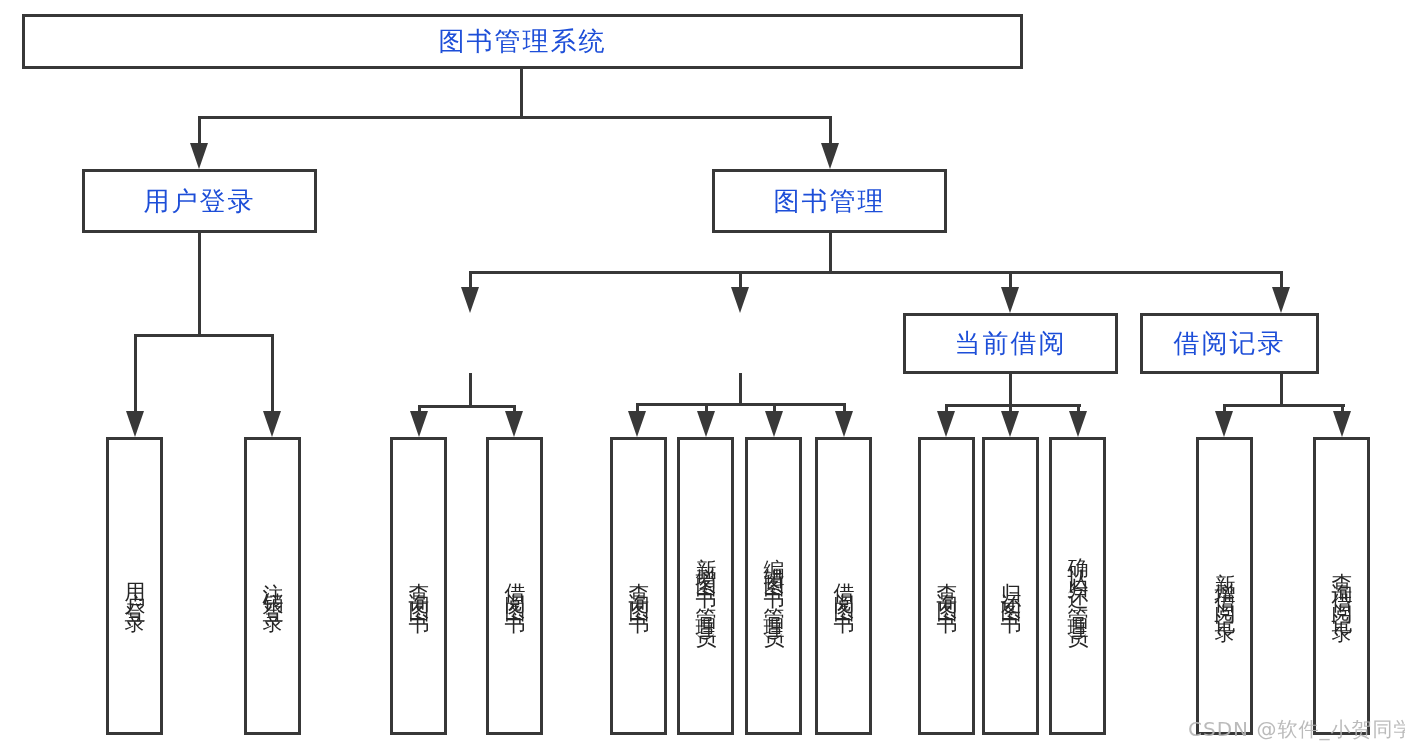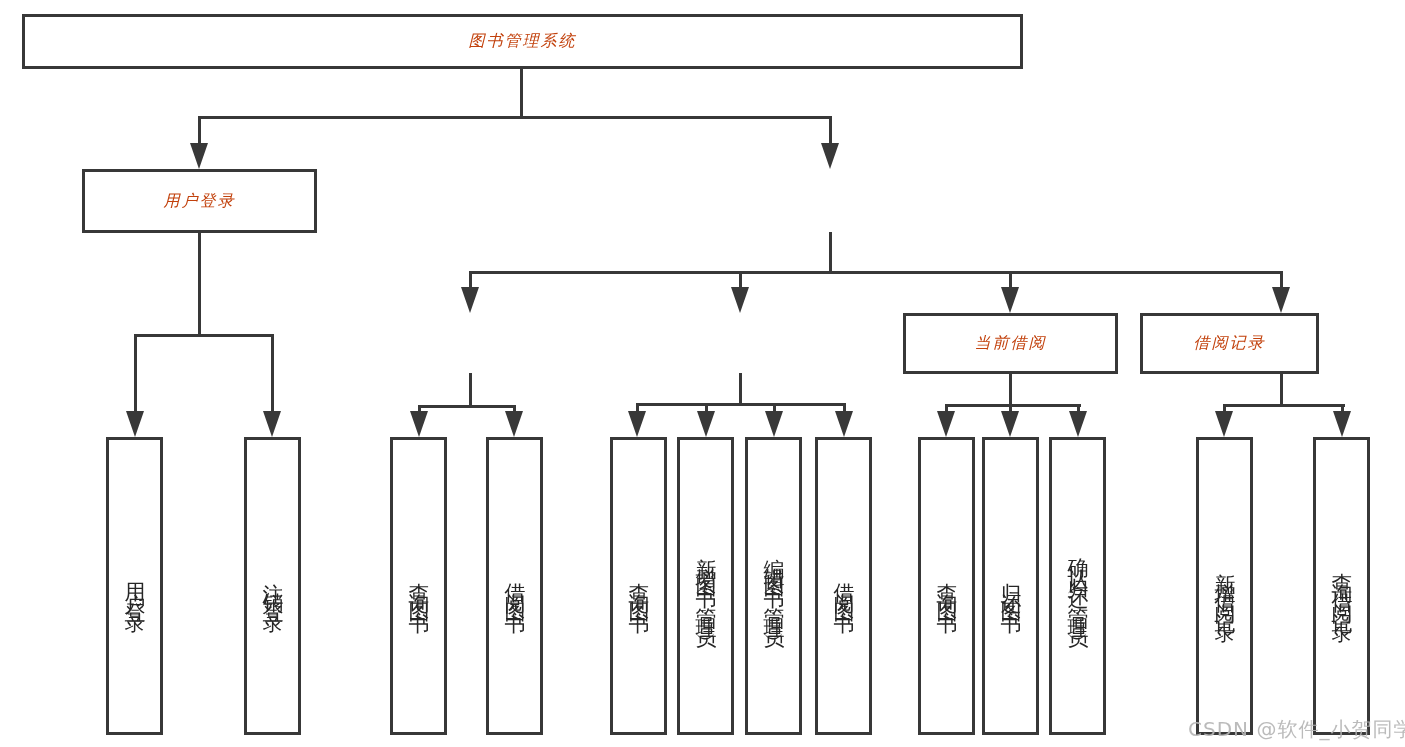--- a/index.html
+++ b/index.html
@@ -5,21 +5,21 @@
   html,body{margin:0;padding:0;background:#ffffff;}
   #canvas{
     position:relative;width:1405px;height:747px;background:#ffffff;overflow:hidden;
     font-family:"DejaVu Sans","Liberation Sans",sans-serif;color:#262626;
   }
   .box{
     position:absolute;box-sizing:border-box;background:#ffffff;
     border:3px solid #383838;display:flex;align-items:center;justify-content:center;
     z-index:2;
   }
-  .hlabel{font-size:16px;letter-spacing:2px;white-space:nowrap;color:#c2410c;font-style:italic;}
+  .hlabel{font-size:26px;letter-spacing:2px;white-space:nowrap;color:#1d4ed8;}
   .leaf{top:437px;width:57px;height:298px;}
   .vtext{
     writing-mode:vertical-rl;text-orientation:mixed;
     font-size:21px;letter-spacing:10px;line-height:1;color:#262626;white-space:nowrap;
   }
   .hl,.vl{position:absolute;background:#383838;z-index:1;}
   .hl{height:3px;}
   .vl{width:3px;}
   .ar{
     position:absolute;width:0;height:0;z-index:1;
@@ -96,20 +96,23 @@
   <div class="ar" style="left:1333px;top:411px;"></div>
 
   <div class="box" style="left:22px;top:14px;width:1001px;height:55px;">
     <span class="hlabel">图书管理系统</span>
   </div>
 
   <div class="box" style="left:82px;top:169px;width:235px;height:64px;">
     <span class="hlabel">用户登录</span>
   </div>
 
+  <div class="box" style="left:712px;top:169px;width:235px;height:64px;">
+    <span class="hlabel">图书管理</span>
+  </div>
 
 
 
   <div class="box" style="left:903px;top:313px;width:215px;height:61px;">
     <span class="hlabel">当前借阅</span>
   </div>
 
   <div class="box" style="left:1140px;top:313px;width:179px;height:61px;">
     <span class="hlabel">借阅记录</span>
   </div>

